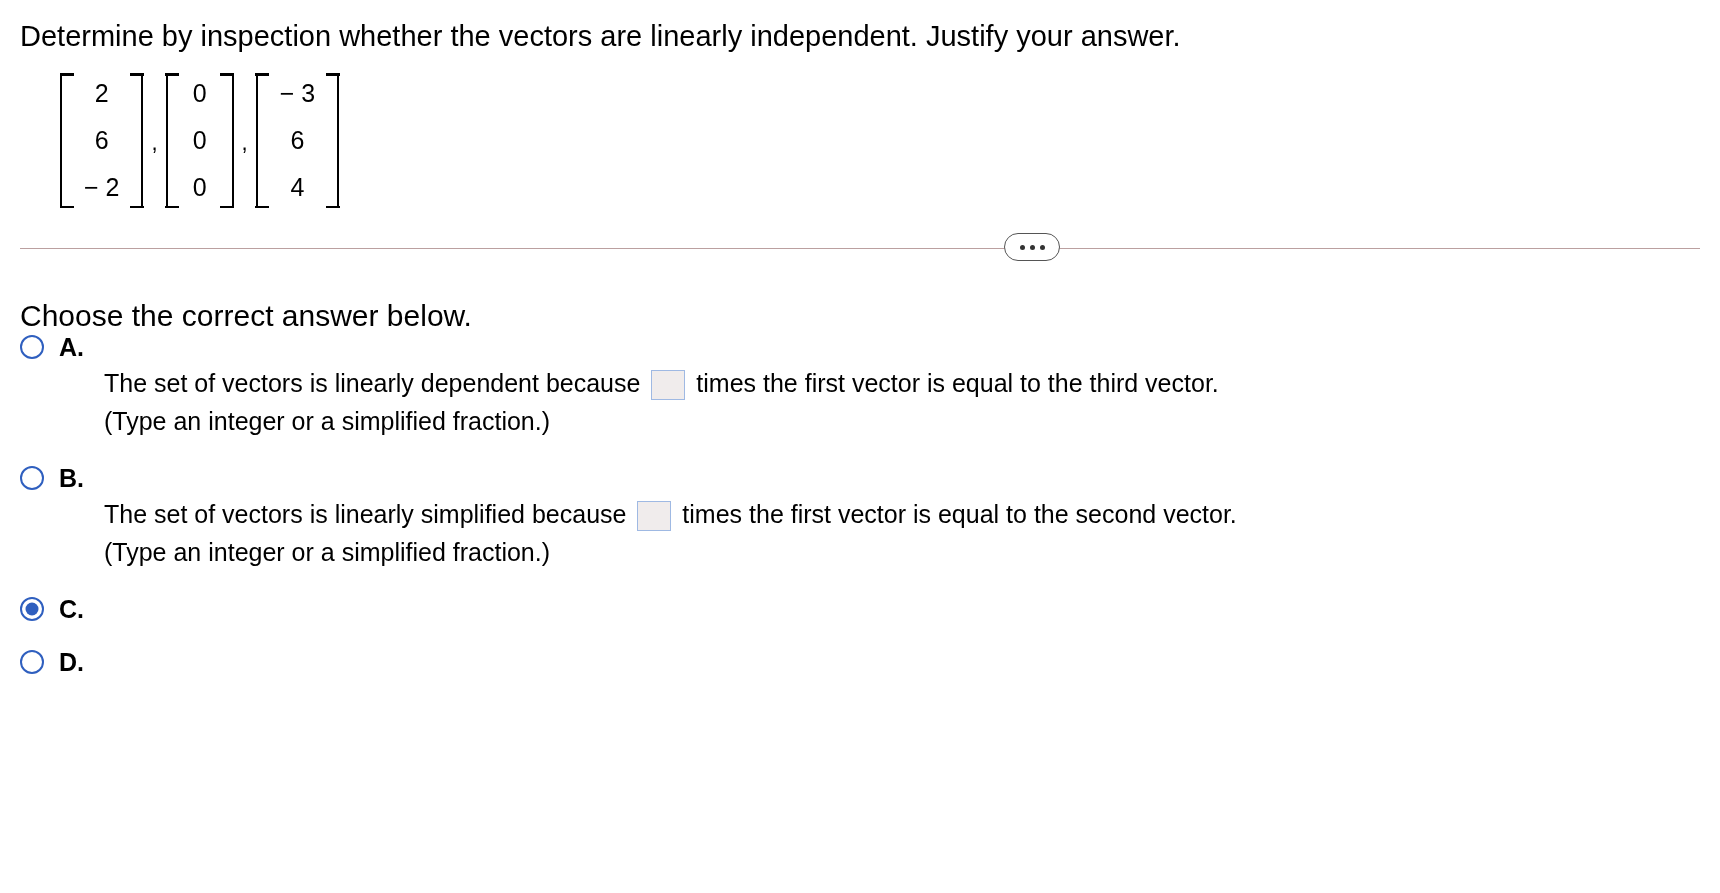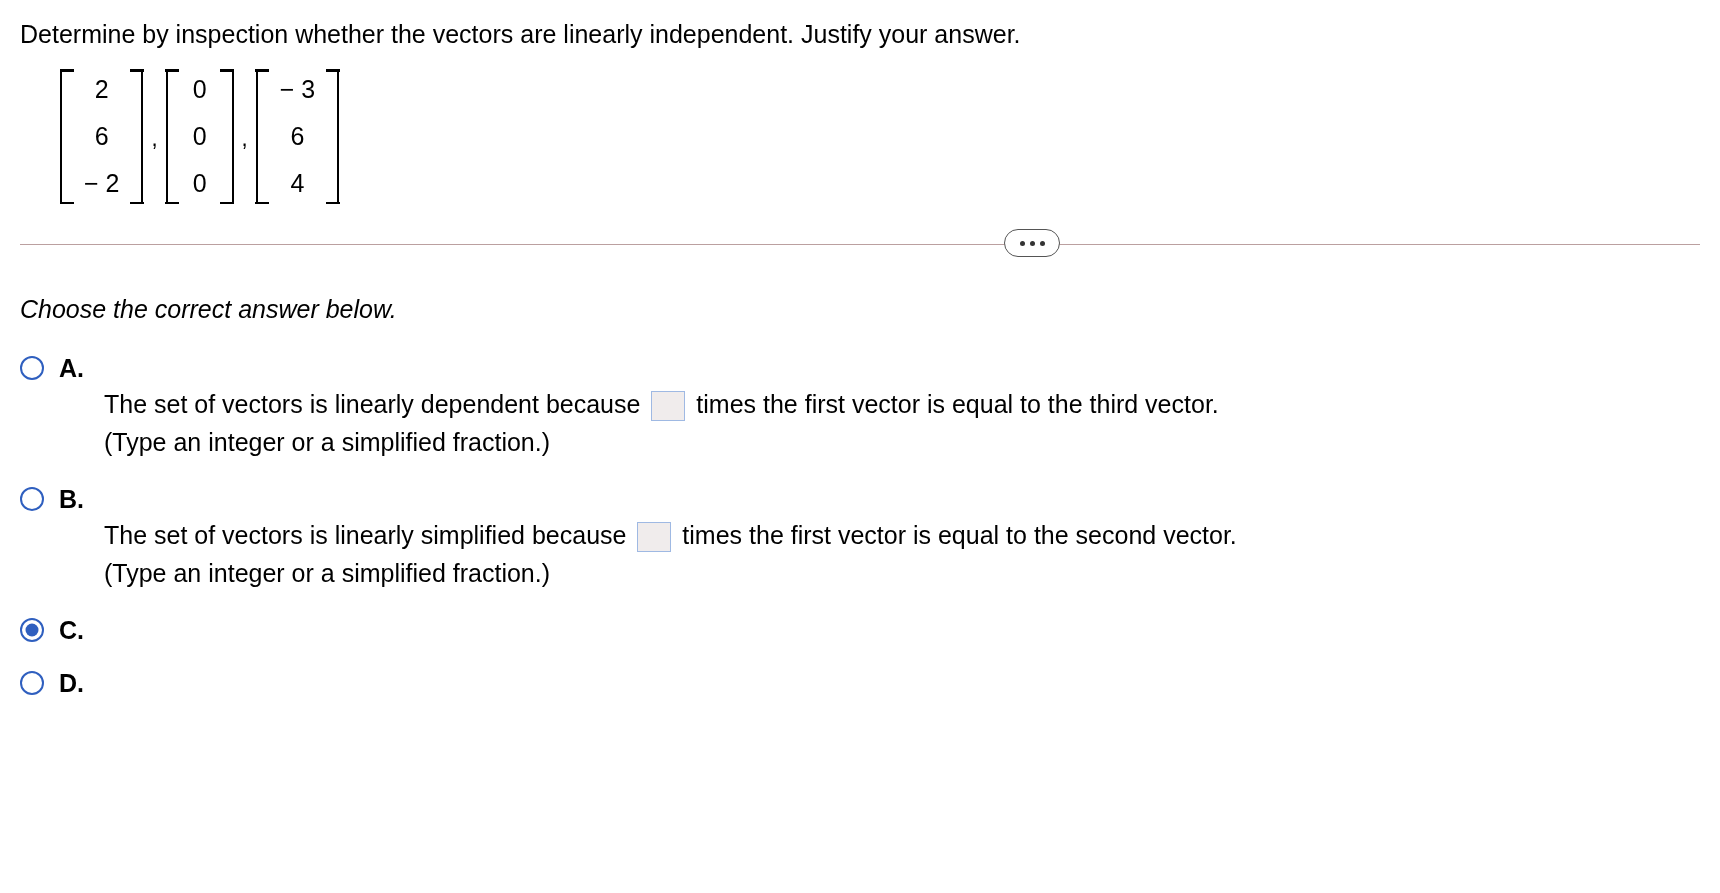--- a/index.html
+++ b/index.html
@@ -10,21 +10,21 @@
     body {
       font-family: Arial, Helvetica, sans-serif;
       font-size: 24px;
       color: #000;
       background: #fff;
       padding: 20px;
       width: 1720px;
     }
     .question-text {
       margin-bottom: 20px;
-      font-size: 25px;
+      font-size: 29px;
     }
     .vectors-row {
       display: flex;
       align-items: center;
       gap: 6px;
       margin-left: 40px;
       margin-bottom: 40px;
     }
     .vector {
       display: flex;
@@ -106,23 +106,21 @@
       gap: 5px;
       cursor: pointer;
     }
     .ellipsis-badge span {
       width: 5px;
       height: 5px;
       background: #333;
       border-radius: 50%;
     }
     .prompt-text {
-      margin-bottom: 30px;
-      font-size: 25px;
-      font-style: italic;
+      font-size: 30px;
     }
     .options {
       display: flex;
       flex-direction: column;
       gap: 24px;
     }
     .option {
       display: flex;
       align-items: flex-start;
       gap: 15px;

